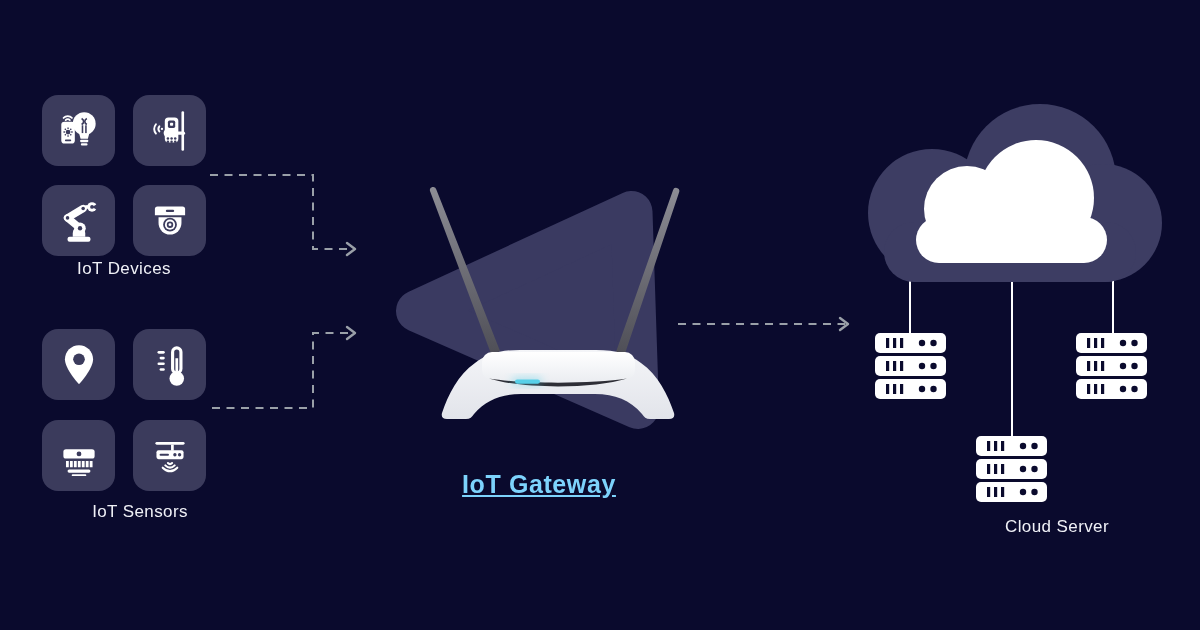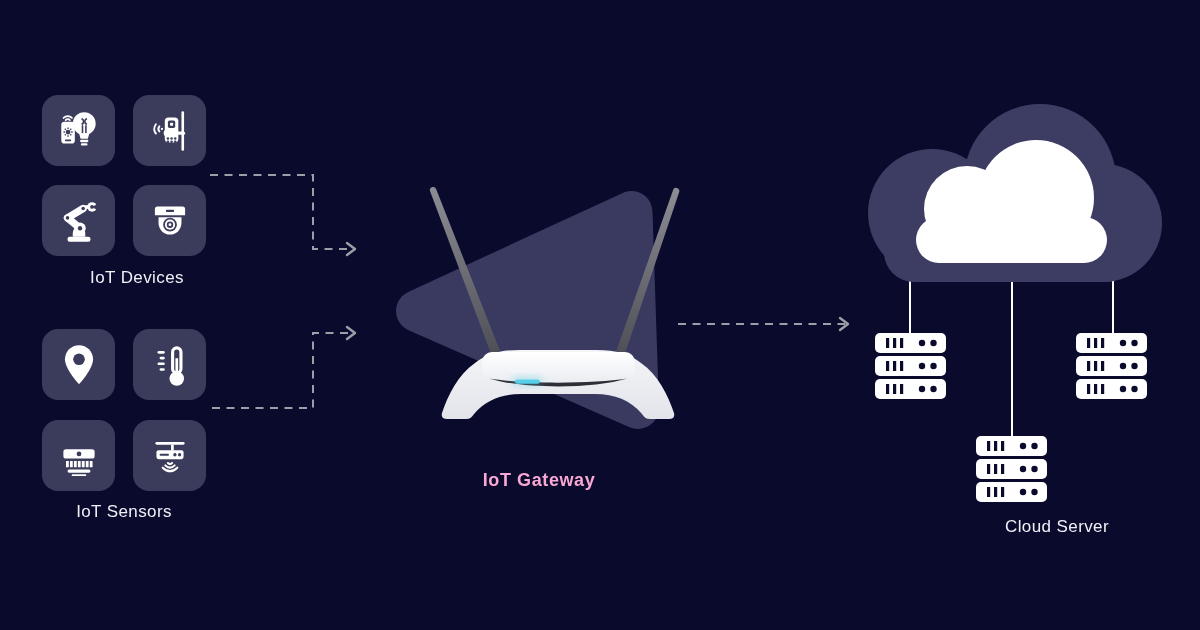--- a/index.html
+++ b/index.html
@@ -21,21 +21,21 @@
     position:absolute;width:73px;height:71px;border-radius:16px;
     background:var(--tile);display:flex;align-items:center;justify-content:center;
   }
   .tile svg{width:50px;height:50px;}
   .group-label{
     position:absolute;transform:translateX(-50%);
     color:#f0f1f7;font-size:17px;letter-spacing:.4px;white-space:nowrap;
   }
   .gateway-label{
     position:absolute;transform:translateX(-50%);
-    color:#f9a8d4;font-size:18px;font-weight:bold;letter-spacing:.6px;white-space:nowrap;
+    color:#7dd3fc;font-size:25px;font-weight:bold;letter-spacing:.6px;white-space:nowrap;text-decoration:underline;
   }
   svg.overlay{position:absolute;left:0;top:0;width:1200px;height:630px;}
 </style>
 </head>
 <body>
 
 <div class="canvas">
 
   <div class="tile" style="left:42px;top:95px;">
     <svg viewBox="0 0 48 48">
@@ -109,21 +109,21 @@
       <path d="M12,10 h24 a2.5,2.5 0 0 1 2.5,2.5 v6 h-29 v-6 a2.5,2.5 0 0 1 2.5,-2.5 Z" fill="#fff"></path>
       <rect x="20" y="13.2" width="8" height="2.2" rx="1.1" fill="#3b3b5c"></rect>
       <path d="M13,20.5 h22 v5.5 a11,11 0 0 1 -22,0 Z" fill="#fff"></path>
       <circle cx="24" cy="27.5" r="6.6" fill="#3b3b5c"></circle>
       <circle cx="24" cy="27.5" r="4.9" fill="#fff"></circle>
       <circle cx="24" cy="27.5" r="3.1" fill="#3b3b5c"></circle>
       <circle cx="24" cy="27.5" r="1.4" fill="#fff"></circle>
     </svg>
   </div>
 
-  <div class="group-label" style="left:124px;top:268px;margin-left:13px;">IoT Devices</div>
+  <div class="group-label" style="left:124px;top:259px;">IoT Devices</div>
 
   <div class="tile" style="left:42px;top:329px;">
     <svg viewBox="0 0 48 48">
       <path d="M24,5 C16.5,5 10.5,11 10.5,18.5 C10.5,28 24,42.5 24,42.5 C24,42.5 37.5,28 37.5,18.5 C37.5,11 31.5,5 24,5 Z" fill="#fff"></path>
       <circle cx="24" cy="18.5" r="5.6" fill="#3b3b5c"></circle>
     </svg>
   </div>
 
   <div class="tile" style="left:133px;top:329px;">
     <svg viewBox="0 0 48 48">
@@ -165,21 +165,21 @@
       <circle cx="28.7" cy="22.8" r="1.6" fill="#3b3b5c"></circle>
       <circle cx="33.2" cy="22.8" r="1.6" fill="#3b3b5c"></circle>
       <g stroke="#fff" stroke-width="2" fill="none" stroke-linecap="round">
         <path d="M22,30.8 Q24,32.8 26,30.8"></path>
         <path d="M19.5,33 Q24,37.5 28.5,33"></path>
         <path d="M17,35.2 Q24,42 31,35.2"></path>
       </g>
     </svg>
   </div>
 
-  <div class="group-label" style="left:124px;top:502px;">IoT Sensors</div>
+  <div class="group-label" style="left:140px;top:502px;">IoT Sensors</div>
 
   <svg class="overlay">
     <g stroke="#9aa0a8" stroke-width="2" fill="none">
       <path d="M210,175 L313,175 L313,249 L352,249" stroke-dasharray="8 6.5"></path>
       <path d="M347,243 L355,249 L347,255" stroke-width="2.4" stroke-dasharray="none" stroke-linecap="round" stroke-linejoin="round"></path>
       <path d="M212,408 L313,408 L313,333 L352,333" stroke-dasharray="8 6.5"></path>
       <path d="M347,327 L355,333 L347,339" stroke-width="2.4" stroke-linecap="round" stroke-linejoin="round"></path>
       <path d="M678,324 L845,324" stroke-dasharray="8 6.5"></path>
       <path d="M840,318 L848,324 L840,330" stroke-width="2.4" stroke-linecap="round" stroke-linejoin="round"></path>
     </g>

